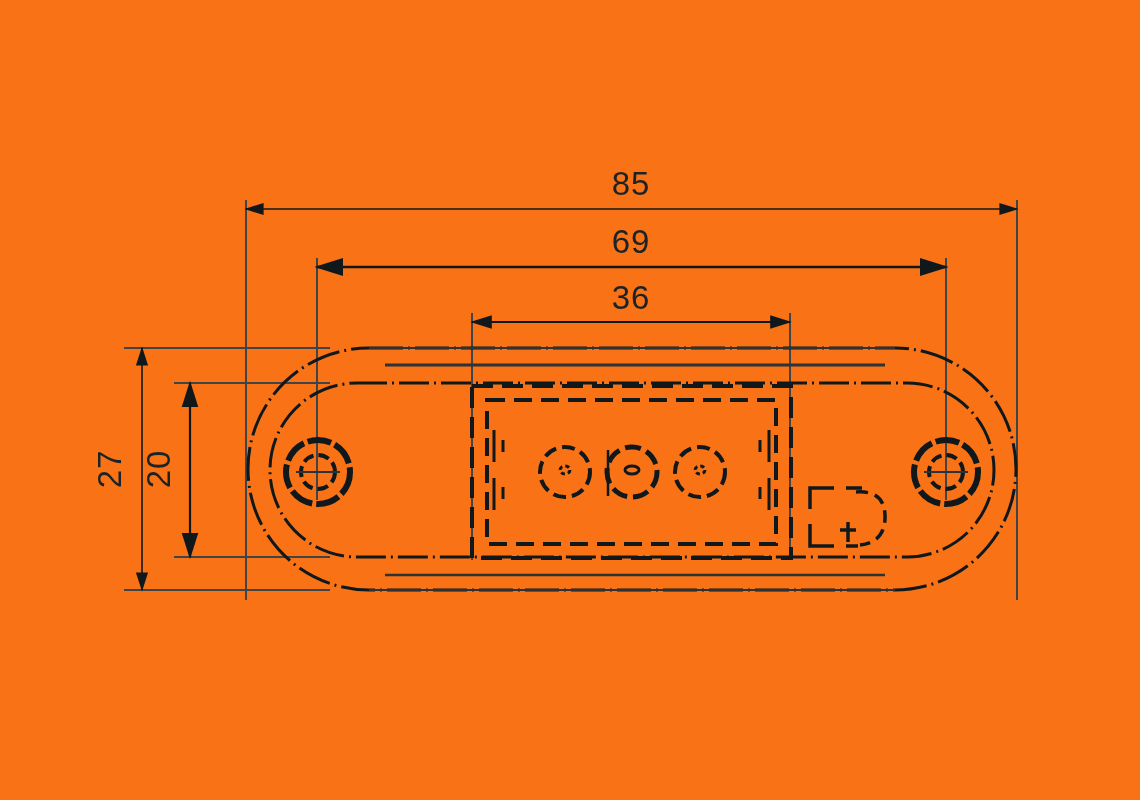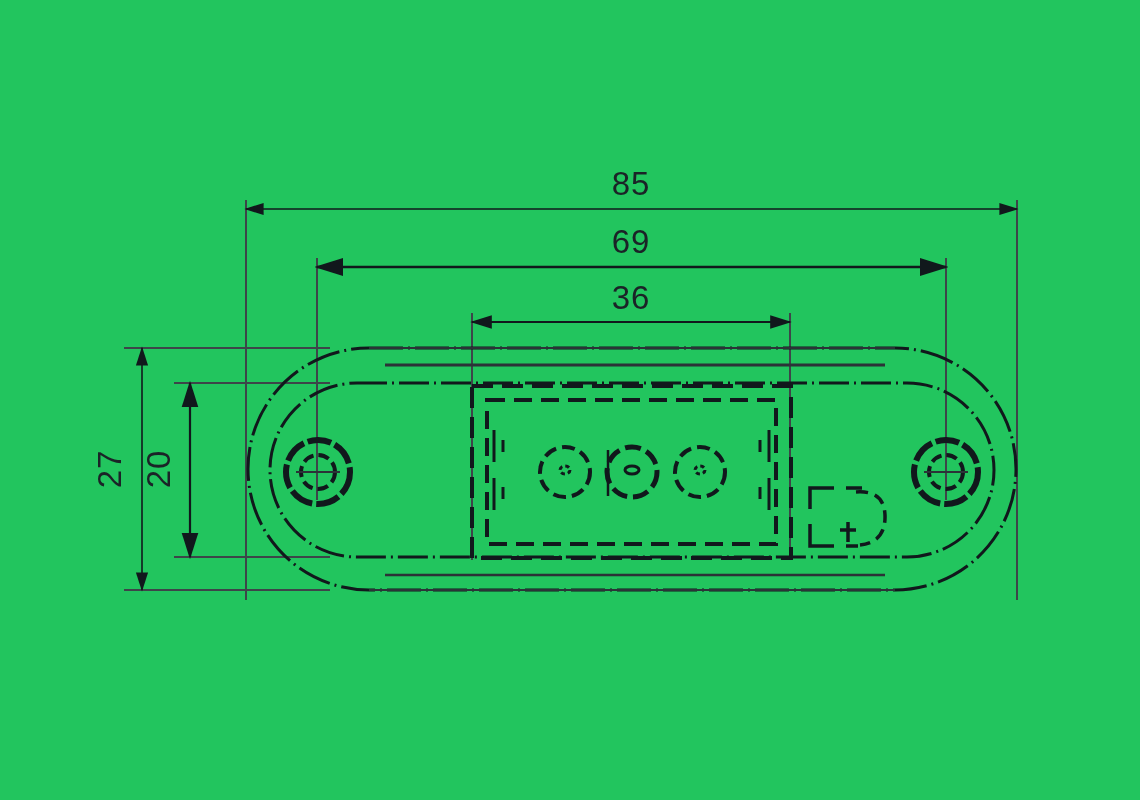--- a/index.html
+++ b/index.html
@@ -10,21 +10,21 @@
   body {
     width: 1140px;
     height: 800px;
     font-family: "Liberation Sans", sans-serif;
     overflow: hidden;
   }
   #drawing-root {
     position: relative;
     width: 1140px;
     height: 800px;
-    background: #22c55e;
+    background: #f97316;
   }
   svg.cad {
     display: block;
     width: 1140px;
     height: 800px;
   }
   .dim-text {
     font-family: "Liberation Sans", sans-serif;
     font-size: 33px;
     fill: #1b2327;

